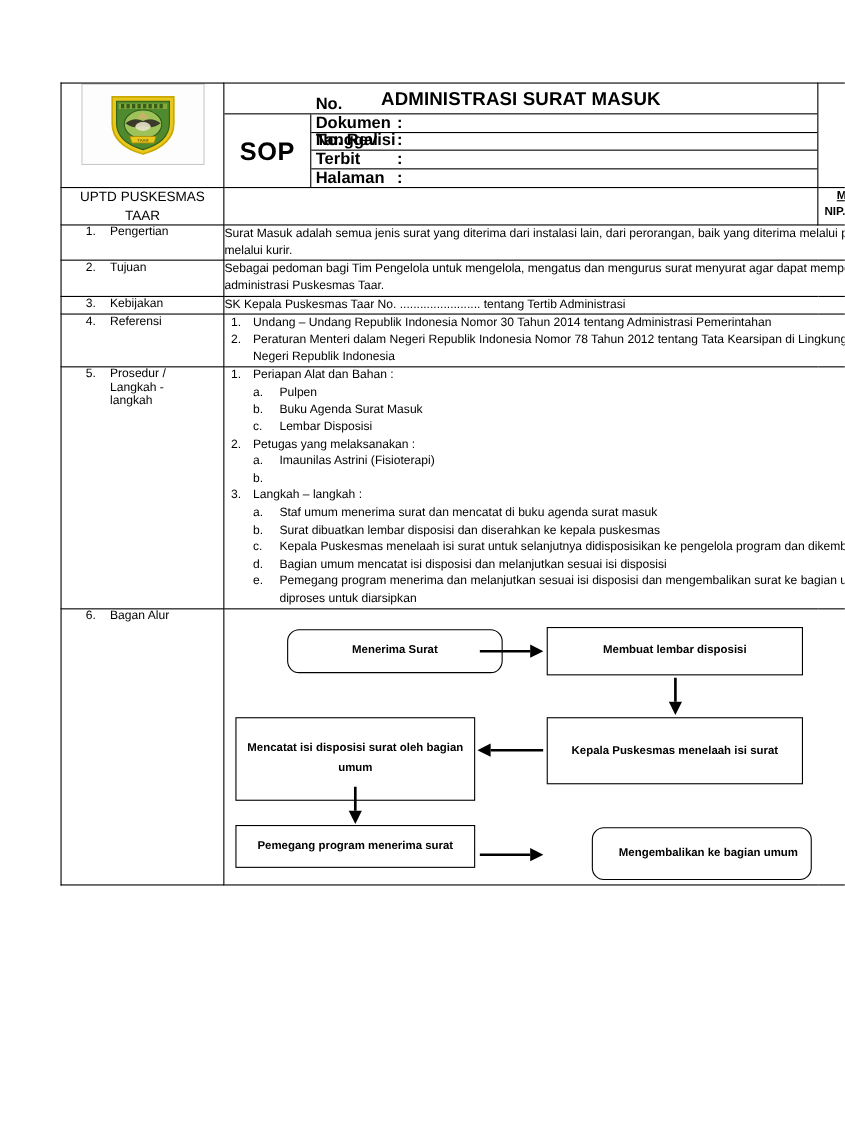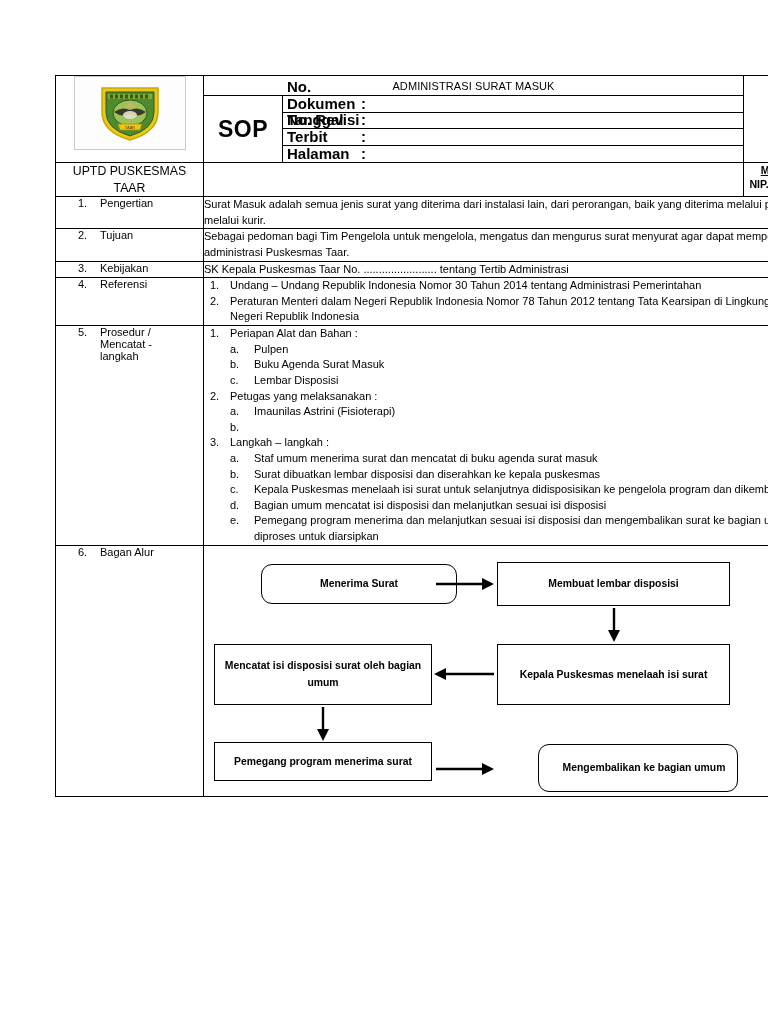--- a/index.html
+++ b/index.html
@@ -54,22 +54,22 @@
     align-items: center;
     justify-content: center;
     box-sizing: border-box;
   }
 
   .title-cell {
     padding: 0;
   }
   .doc-title {
     text-align: center;
-    font-size: 11px;
-    font-weight: normal;
+    font-size: 17px;
+    font-weight: bold;
     letter-spacing: .1px;
     padding: 4px 2px 3px 2px;
     border-bottom: 1.6px solid #000;
   }
   .meta-wrap {
     display: flex;
   }
   .sop-word {
     width: 78px;
     min-width: 78px;
@@ -353,21 +353,21 @@
       </ol>
     </td>
   </tr>
 
   <tr>
     <td class="idx-cell">
       <div class="idx-inner">
         <span class="idx-num">5.</span>
         <span class="idx-label">
           <span>Prosedur /</span><br>
-          <span>Mencatat -</span><br>
+          <span>Langkah -</span><br>
           <span>langkah</span>
         </span>
       </div>
     </td>
     <td class="body-cell" colspan="2">
       <ol class="lvl1">
 
         <li>
           <span class="mk">1.</span>
           <span class="tx">
@@ -475,21 +475,21 @@
           <span>Kepala Puskesmas menelaah isi surat</span>
         </div>
 
         <div class="arrow" style="left:230px; top:121px;">
           <svg width="60" height="14" viewBox="0 0 60 14">
             <line x1="12" y1="7" x2="60" y2="7" stroke="#000" stroke-width="2.4"></line>
             <polygon points="12,1 0,7 12,13" fill="#000"></polygon>
           </svg>
         </div>
 
-        <div class="fbox" style="left:10px; top:98px; width:218px; height:61px;">
+        <div class="fbox" style="left:10px; top:98px; width:218px; height:76px;">
           <span>Mencatat isi disposisi surat oleh bagian umum</span>
         </div>
 
         <div class="arrow" style="left:112px; top:161px;">
           <svg width="14" height="34" viewBox="0 0 14 34">
             <line x1="7" y1="0" x2="7" y2="22" stroke="#000" stroke-width="2.4"></line>
             <polygon points="1,22 13,22 7,34" fill="#000"></polygon>
           </svg>
         </div>
 

